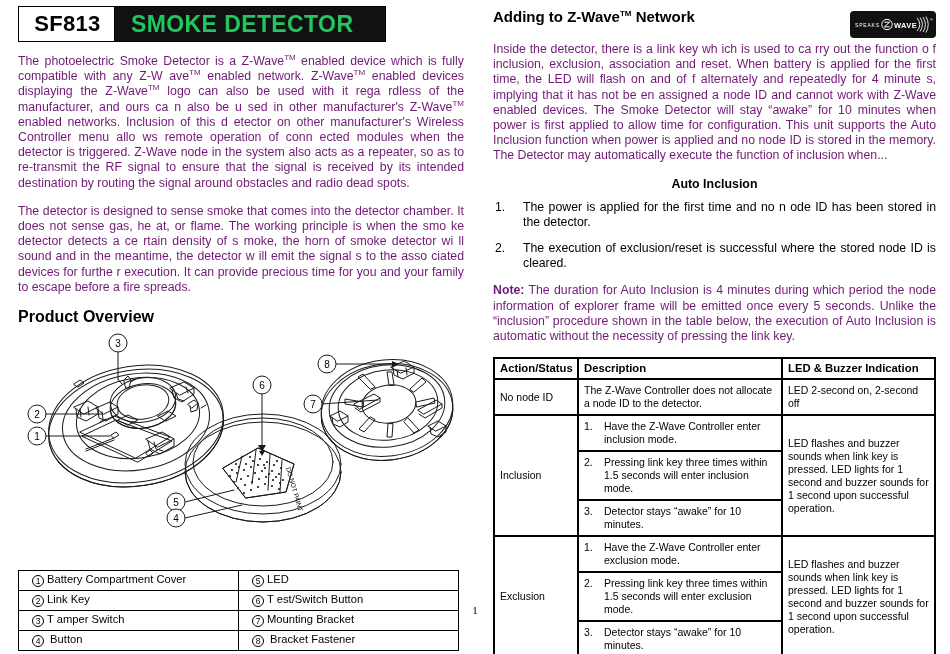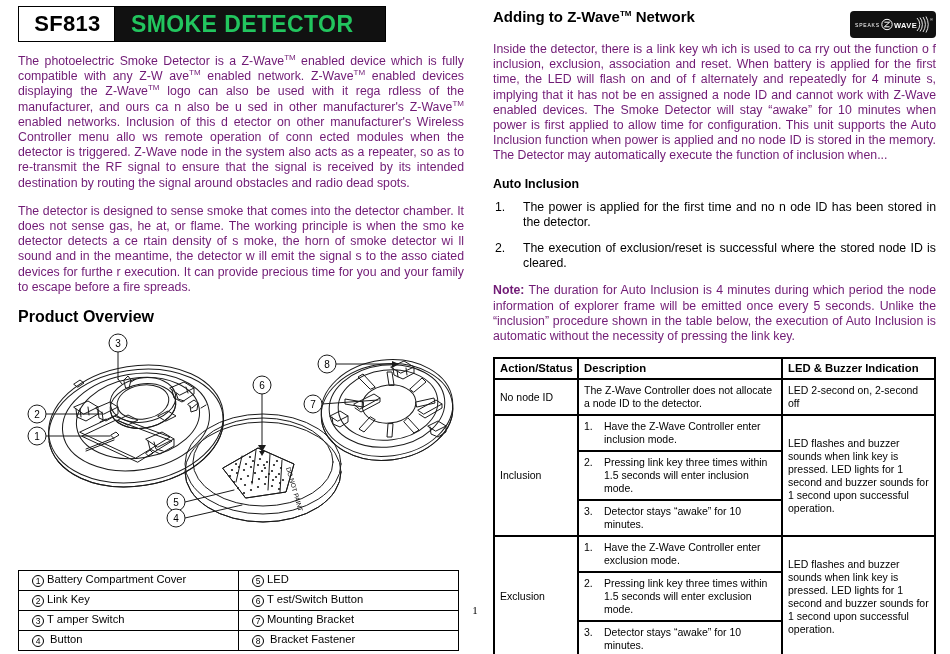--- a/index.html
+++ b/index.html
@@ -85,20 +85,21 @@
   }
   h2.rsection {
     font-size: 15px;
     font-weight: bold;
     margin: 6px 0 9px 0;
   }
   h3.subsection {
     font-size: 12.4px;
     font-weight: bold;
     margin: 4px 0 9px 0;
+    text-align: center;
   }
 
   
   .zwave-badge {
     position: absolute;
     right: 0px; top: 3px;
     width: 86px; height: 27px;
     background: #111;
     border-radius: 4px;
     display: flex;

